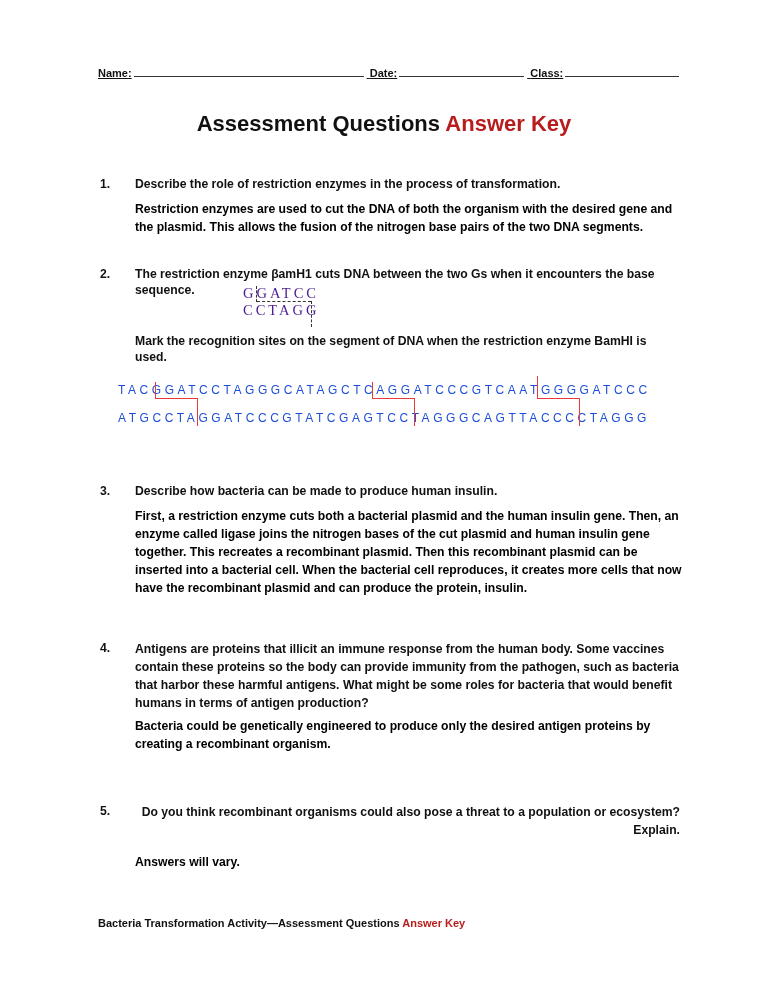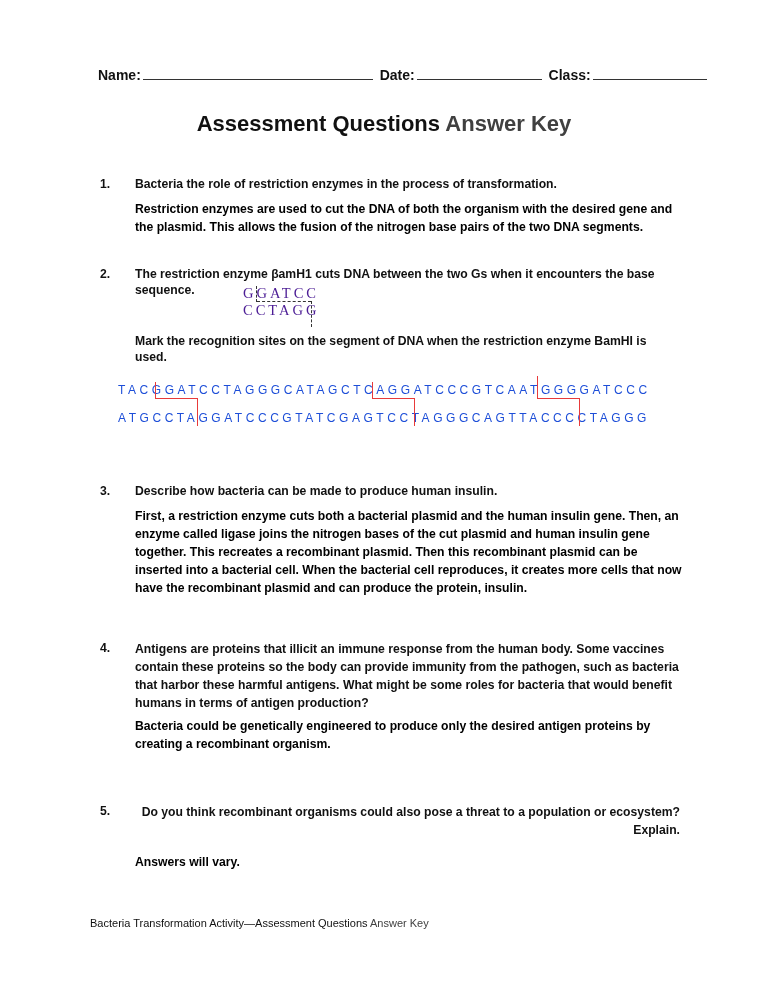--- a/index.html
+++ b/index.html
@@ -3,28 +3,28 @@
   <meta charset="utf-8">
   <style>
     html, body { margin: 0; padding: 0; background: #ffffff; }
     body {
       width: 768px; height: 994px; position: relative; overflow: hidden;
       font-family: "Liberation Sans", "DejaVu Sans", sans-serif;
       color: #111;
     }
     .header-line {
       position: absolute; top: 67px; left: 98px; width: 580px;
-      font-size: 14px; font-weight: bold; white-space: nowrap; letter-spacing: 0;
+      font-size: 11px; font-weight: bold; white-space: nowrap; letter-spacing: 0; text-decoration: underline;
     }
     .header-line .blank { display: inline-block; border-bottom: 1px solid #333; height: 9px; vertical-align: baseline; margin: 0 3px 0 2px; }
     .title {
       position: absolute; top: 111px; left: 0; width: 768px; text-align: center;
       font-size: 22px; font-weight: bold; color: #111;
     }
-    .red { color: #404040; }
+    .red { color: #b91c1c; }
     .q {
       position: absolute; left: 100px; width: 580px;
       font-size: 12.2px; font-weight: bold; line-height: 16px;
     }
     .q .num { position: absolute; left: 0; top: 0; }
     .q .body { margin-left: 35px; }
     .ans {
       position: absolute; left: 135px; width: 550px;
       font-size: 12.2px; font-weight: bold; line-height: 18px; color: #000000;
     }
@@ -36,41 +36,41 @@
     .dna {
       position: absolute; left: 118px;
       font-size: 12px; font-weight: normal; color: #1d4ed8; letter-spacing: 3.55px;
       white-space: nowrap;
     }
     .cut-h { position: absolute; border-top: 1.3px solid #e83a3a; }
     .cut-v { position: absolute; border-left: 1.3px solid #e83a3a; }
     .dash-h { position: absolute; border-top: 1px dashed #333; }
     .dash-v { position: absolute; border-left: 1px dashed #333; }
     .footer {
-      position: absolute; top: 917px; left: 90px;
-      font-size: 11px; font-weight: normal;
+      position: absolute; top: 917px; left: 98px;
+      font-size: 11px; font-weight: bold;
     }
   </style>
 </head>
 <body>
 
 <div class="header-line">
   <span>Name:</span><span class="blank" style="width:230px"></span>
   <span>Date:</span><span class="blank" style="width:125px"></span>
   <span>Class:</span><span class="blank" style="width:114px"></span>
 </div>
 
 <div class="title">
   <span>Assessment Questions</span>
   <span class="red">Answer Key</span>
 </div>
 
 <div class="q" style="top:176px">
   <span class="num">1.</span>
-  <div class="body">Bacteria the role of restriction enzymes in the process of transformation.</div>
+  <div class="body">Describe the role of restriction enzymes in the process of transformation.</div>
 </div>
 <div class="ans" style="top:200px">Restriction enzymes are used to cut the DNA of both the organism with the desired gene and the plasmid. This allows the fusion of the nitrogen base pairs of the two DNA segments.</div>
 
 <div class="q" style="top:266px">
   <span class="num">2.</span>
   <div class="body" style="width:540px;">The restriction enzyme βamH1 cuts DNA between the two Gs when it encounters the base sequence.</div>
 </div>
 
 <div class="seq-box">
   <div>GGATCC</div>

